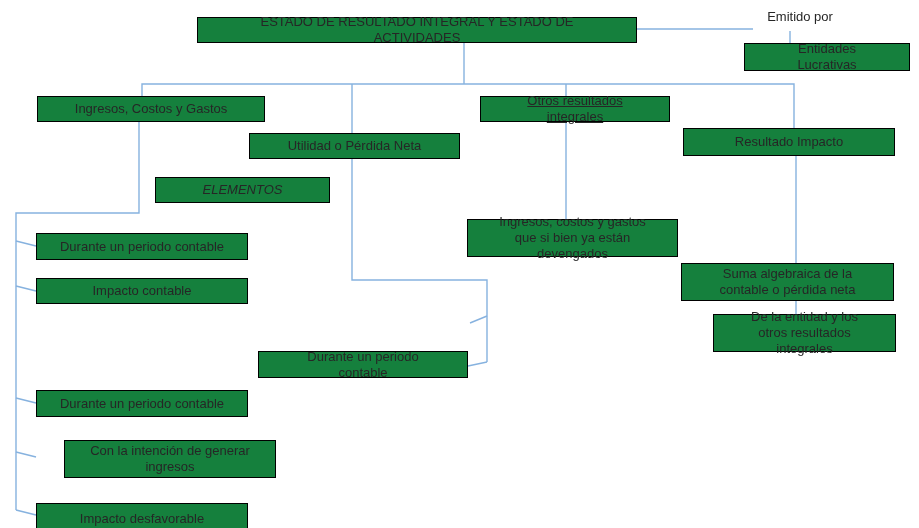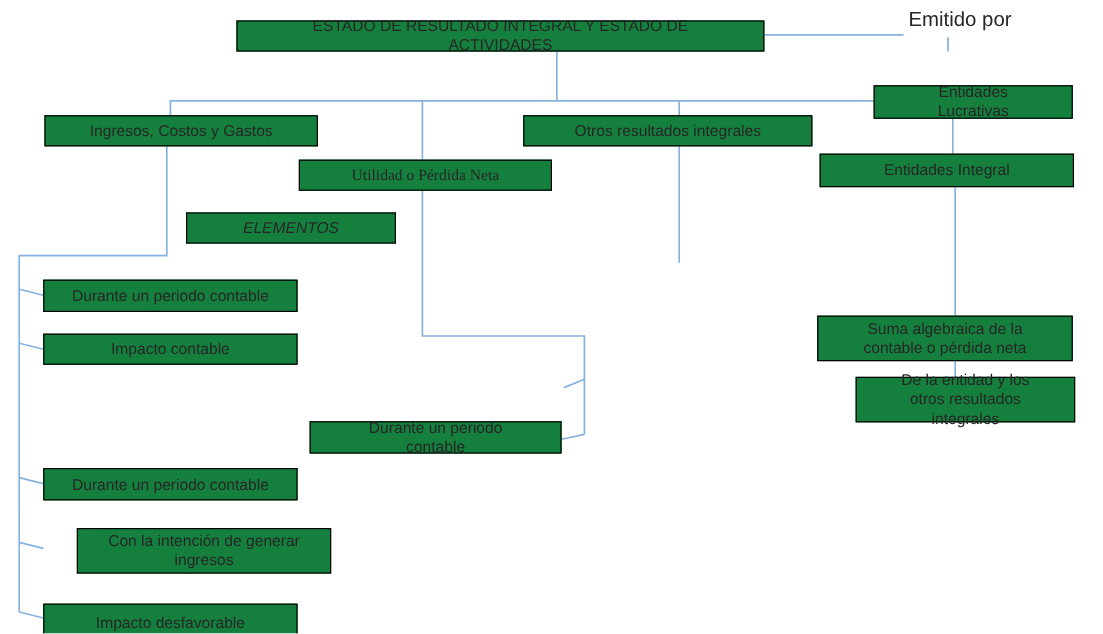--- a/index.html
+++ b/index.html
@@ -19,21 +19,21 @@
     background:#15803d;
     border:1.5px solid var(--border,#000000);
     display:flex;align-items:center;justify-content:center;
     text-align:center;
     font-size:13px;line-height:16px;
     padding:0 22px;
     z-index:1;
   }
   .label{
     position:absolute;
-    font-size:17px;line-height:16px;
+    font-size:13px;line-height:16px;
     text-align:center;
     z-index:1;
   }
 </style>
 </head>
 <body>
 
 <div id="canvas" style="--line: #86B2DF; --border: #000000; --text: #262626; --bg: #ffffff;">
 
   <svg id="wires" viewBox="0 0 919 528" xmlns="http://www.w3.org/2000/svg">
@@ -62,39 +62,40 @@
     <path d="M487 362 L468 366"></path>
 
     <path d="M796 156 V263"></path>
     <path d="M796 301 V314"></path>
   </svg>
 
   <div class="node" style="left:197px;top:17px;width:440px;height:26px;">ESTADO DE RESULTADO INTEGRAL Y ESTADO DE ACTIVIDADES</div>
 
   <div class="label" style="left:755px;top:9px;width:90px;">Emitido por</div>
 
-  <div class="node" style="left:728px;top:43px;width:166px;height:28px;margin-top:28px;">Entidades Lucrativas</div>
+  <div class="node" style="left:744px;top:43px;width:166px;height:28px;">Entidades Lucrativas</div>
 
   <div class="node" style="left:37px;top:96px;width:228px;height:26px;">Ingresos, Costos y Gastos</div>
 
-  <div class="node" style="left:249px;top:133px;width:211px;height:26px;font-family:Liberation Serif, serif;">Utilidad o Pérdida Neta</div>
+  <div class="node" style="left:249px;top:133px;width:211px;height:26px;">Utilidad o Pérdida Neta</div>
 
-  <div class="node" style="left:436px;top:96px;width:241px;height:26px;">Otros resultados integrales</div>
+  <div class="node" style="left:480px;top:96px;width:190px;height:26px;text-decoration:underline;">Otros resultados integrales</div>
 
-  <div class="node" style="left:683px;top:128px;width:212px;height:28px;">Entidades Integral</div>
+  <div class="node" style="left:683px;top:128px;width:212px;height:28px;">Resultado Impacto</div>
 
   <div class="node" style="left:155px;top:177px;width:175px;height:26px;font-style:italic;">ELEMENTOS</div>
 
   <div class="node" style="left:36px;top:233px;width:212px;height:27px;">Durante un periodo contable</div>
 
   <div class="node" style="left:36px;top:278px;width:212px;height:26px;">Impacto contable</div>
 
 
   <div class="node" style="left:258px;top:351px;width:210px;height:27px;">Durante un periodo contable</div>
 
+  <div class="node" style="left:467px;top:219px;width:211px;height:38px;">Ingresos, costos y gastos que si bien ya están devengados</div>
 
   <div class="node" style="left:681px;top:263px;width:213px;height:38px;">Suma algebraica de la contable o pérdida neta</div>
 
   <div class="node" style="left:669px;top:314px;width:183px;height:38px;margin-left:44px;">De la entidad y los otros resultados integrales</div>
 
   <div class="node" style="left:36px;top:390px;width:212px;height:27px;">Durante un periodo contable</div>
 
   <div class="node" style="left:36px;top:440px;width:212px;height:38px;margin-left:28px;">Con la intención de generar ingresos</div>
 
   <div class="node" style="left:36px;top:503px;width:212px;height:32px;">Impacto desfavorable</div>

